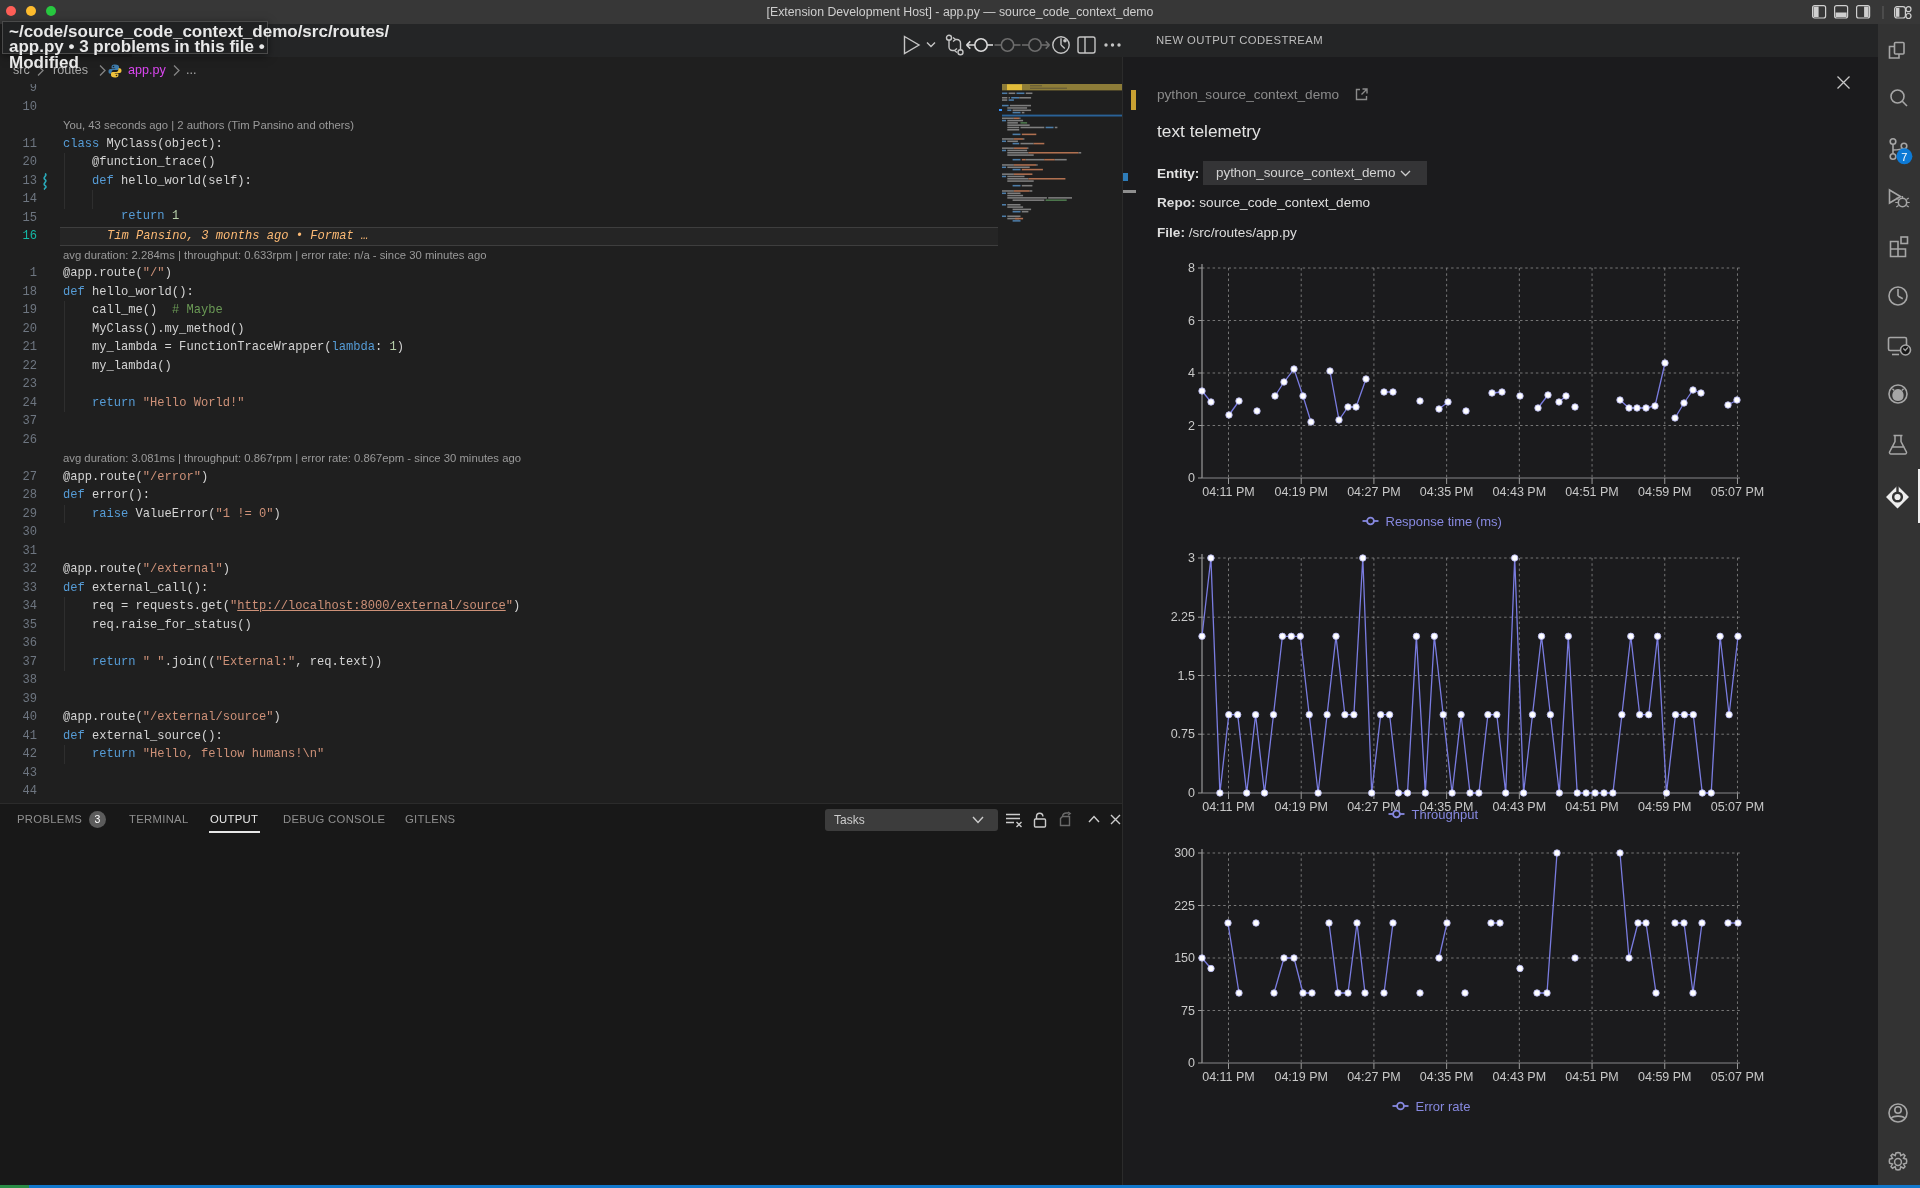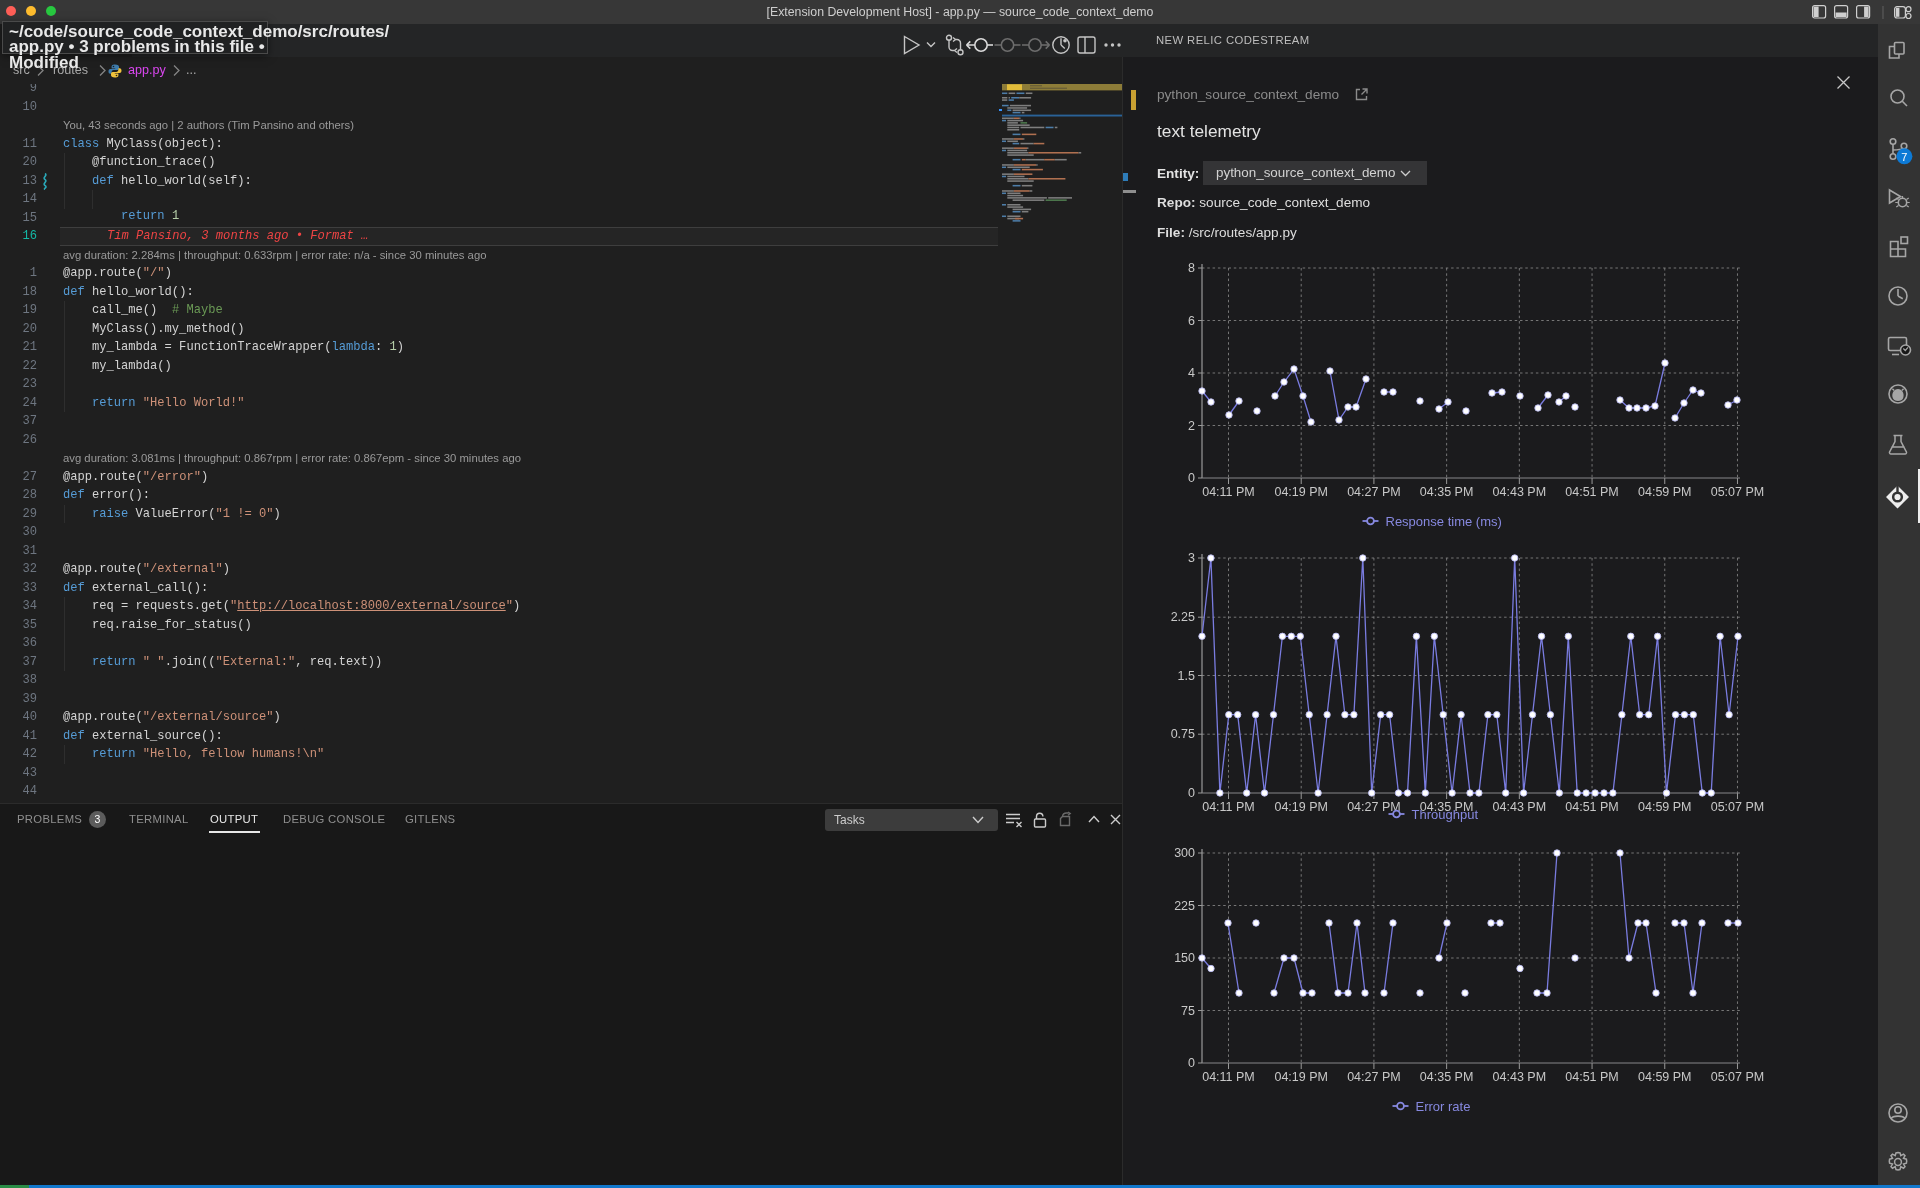--- a/index.html
+++ b/index.html
@@ -3,21 +3,21 @@
 * { margin:0; padding:0; box-sizing:border-box; }
 html,body { width:1920px; height:1188px; overflow:hidden; background:#1f1f1f; }
 body { font-family:"Liberation Sans", sans-serif; -webkit-font-smoothing:antialiased; }
 .abs { position:absolute; }
 svg { display:block; }
 .cr, .num, .lens, .blame { position:absolute; height:18.5px; line-height:18.5px; white-space:pre; }
 .cr { left:63px; color:#d4d4d4; font:12.1px/18.5px "Liberation Mono", monospace; }
 .num { left:0; width:37px; text-align:right; color:#6e7681; font:12.1px/18.5px "Liberation Mono", monospace; }
 .num.cur { color:#14b8a6; }
 .lens { left:63px; color:#9a9a9a; font:11.3px/19.5px "Liberation Sans", sans-serif; }
-.blame { left:107px; color:#ef4444; font:italic 12.1px/18.5px "Liberation Mono", monospace; }
+.blame { left:107px; color:#fdba74; font:italic 12.1px/18.5px "Liberation Mono", monospace; }
 .clhl { position:absolute; left:60px; width:938px; height:18.5px; background:#252525; border-top:1px solid #3e3e3e; border-bottom:1px solid #3e3e3e; }
 .ig { position:absolute; width:1px; background:#2e2e2e; }
 </style></head>
 <body>
 <div class="abs" style="left:0;top:0;width:1920px;height:1188px;background:#1f1f1f">
 
 <div class="abs" style="left:0;top:0;width:1920px;height:24px;background:#373737"></div>
 <div class="abs" style="left:5.5px;top:6.3px;width:10px;height:10px;border-radius:50%;background:#ff5f57"></div>
 <div class="abs" style="left:26.3px;top:6.3px;width:10px;height:10px;border-radius:50%;background:#febc2e"></div>
 <div class="abs" style="left:46.3px;top:6.3px;width:10px;height:10px;border-radius:50%;background:#28c840"></div>
@@ -68,21 +68,21 @@
   <circle cx="165" cy="6.8" r="1.8" fill="#c5c5c5" stroke="none"></circle>
   <rect x="178" y="3" width="17" height="16" rx="2"></rect>
   <line x1="185" y1="3" x2="185" y2="19"></line>
  </g>
  <g fill="#c5c5c5">
   <circle cx="206" cy="11" r="1.7"></circle>
         <circle cx="212.5" cy="11" r="1.7"></circle>
         <circle cx="219" cy="11" r="1.7"></circle>
  </g>
 </svg>
-<div class="abs" style="left:1156px;top:24px;height:33px;line-height:33px;color:#bdbdbd;font-size:11.3px;letter-spacing:0.4px">NEW RELIC CODESTREAM</div>
+<div class="abs" style="left:1156px;top:24px;height:33px;line-height:33px;color:#bdbdbd;font-size:11.3px;letter-spacing:0.4px">NEW OUTPUT CODESTREAM</div>
 
 <div class="abs" style="left:0;top:57px;width:1138px;height:27px;background:#1f1f1f"></div>
 <div class="abs" style="left:13px;top:57px;height:27px;line-height:27px;color:#a9a9a9;font-size:12.6px">src</div>
 <div class="abs" style="left:53px;top:57px;height:27px;line-height:27px;color:#a9a9a9;font-size:12.6px">routes</div>
 <div class="abs" style="left:128px;top:57px;height:27px;line-height:27px;color:#d946ef;font-size:12.6px">app.py</div>
 <div class="abs" style="left:186px;top:57px;height:27px;line-height:27px;color:#a9a9a9;font-size:12.6px">...</div>
 <svg class="abs" style="left:36px;top:64px" width="150" height="13" viewBox="0 0 150 13">
  <g stroke="#848484" fill="none" stroke-width="1.3">
   <path d="M2 1.5 L7 6.5 L2 11.5"></path>
   <path d="M64 1.5 L69 6.5 L64 11.5"></path>

